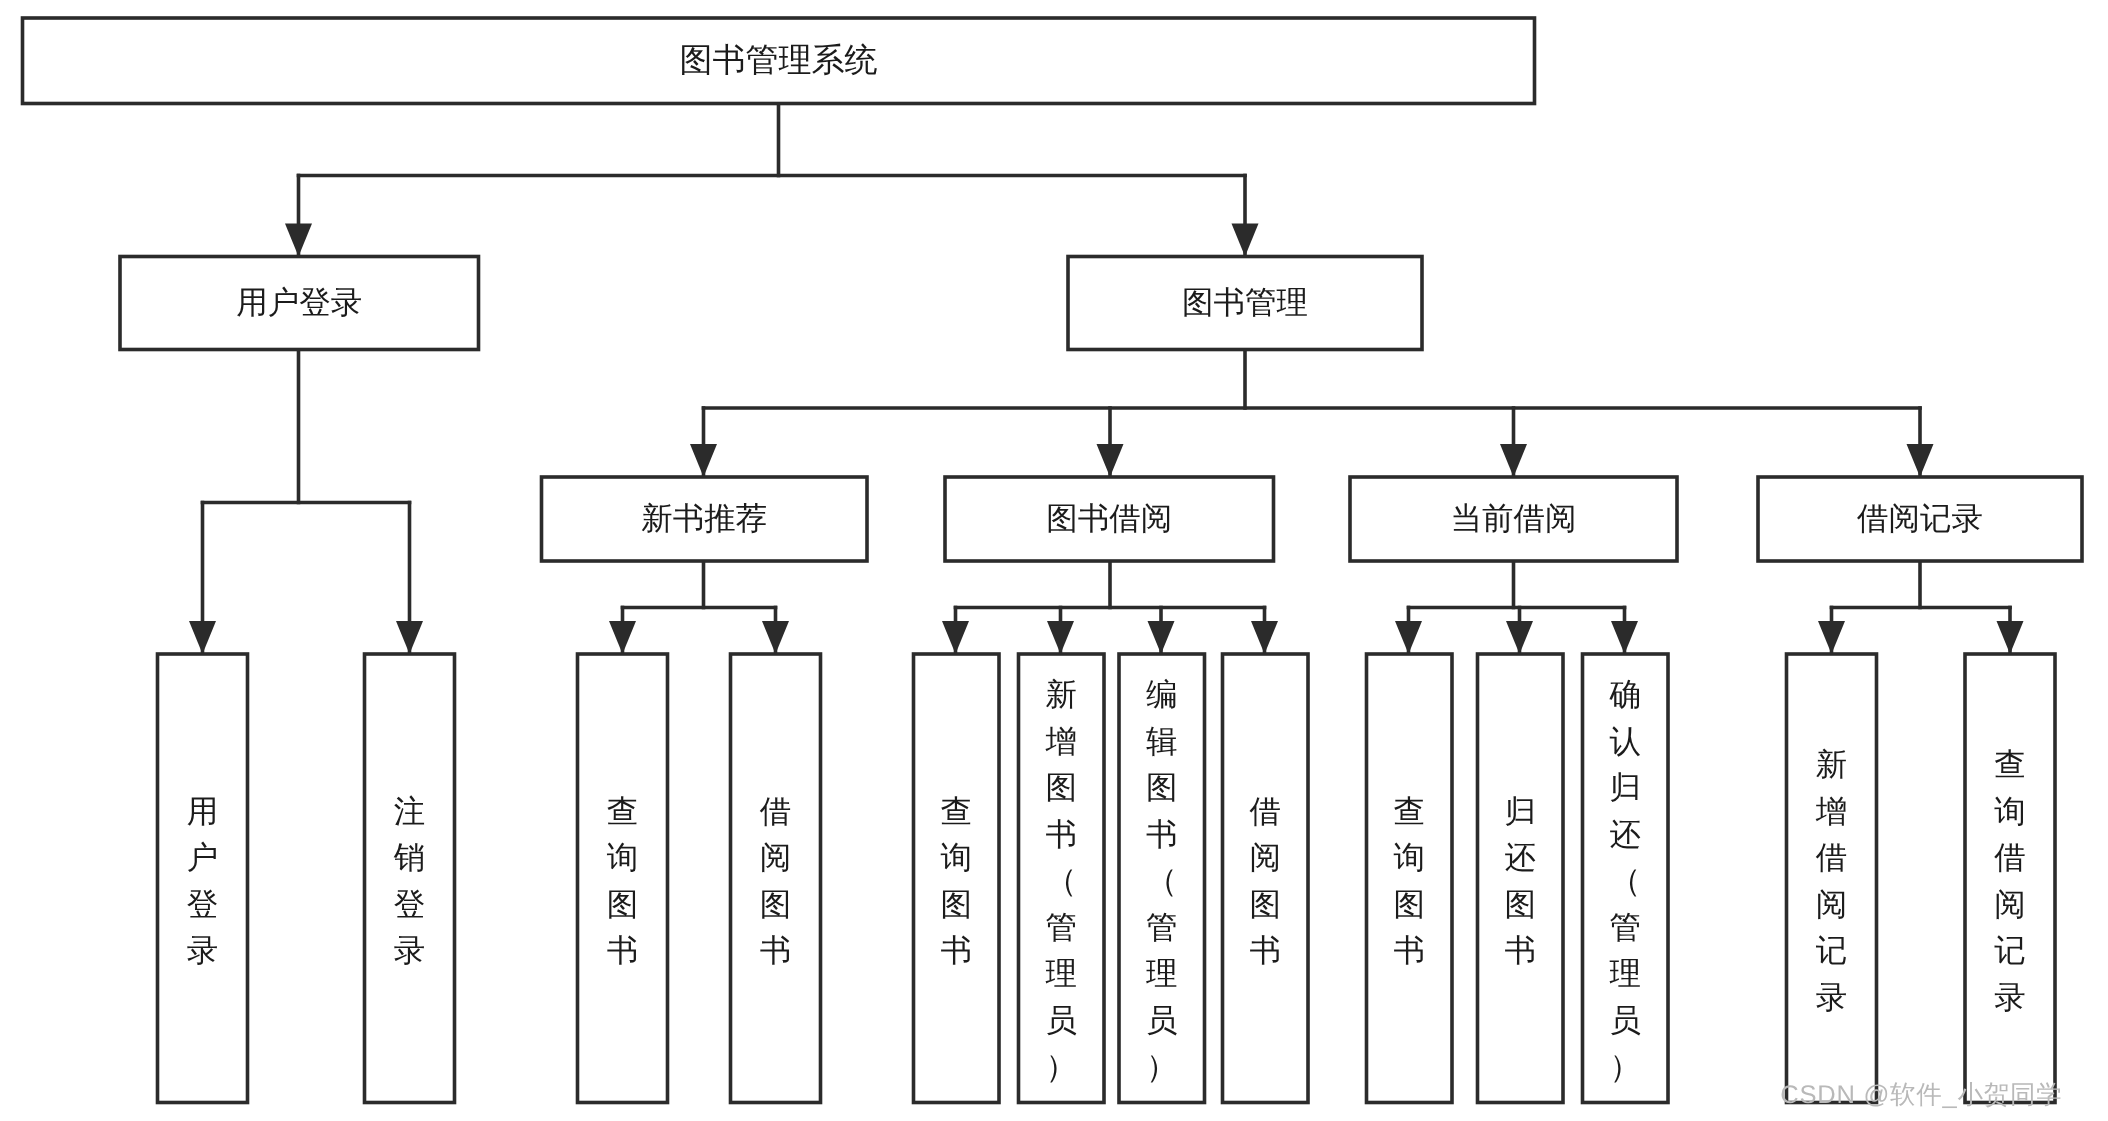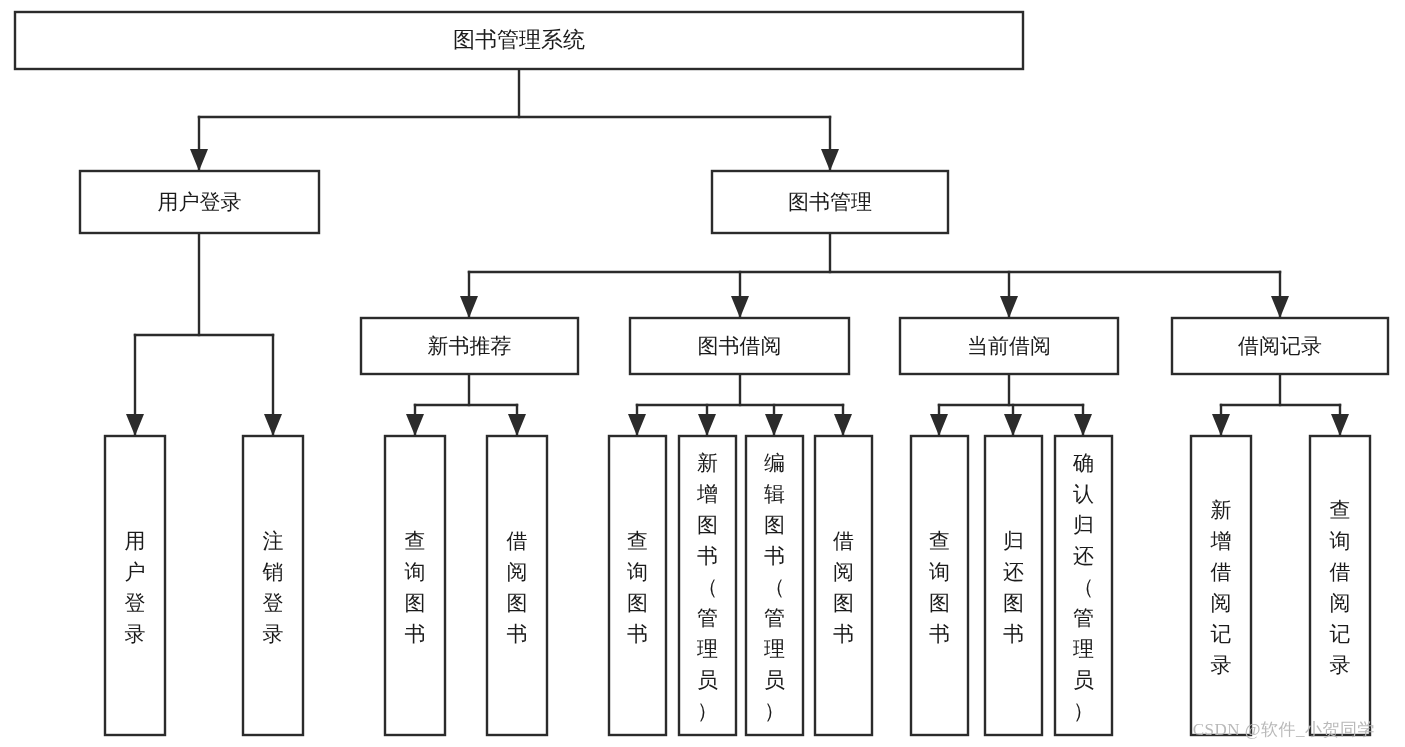--- a/index.html
+++ b/index.html
@@ -58,21 +58,21 @@
     font-family: "Liberation Sans", "DejaVu Sans", sans-serif;
     font-size: 21px;
     text-anchor: middle;
   }
   .watermark {
     position: absolute;
     right: 10px;
     bottom: 6px;
     color: #b9b9b9;
     font-size: 17px;
-    font-family: Liberation Serif, serif;
+    font-family: Liberation Sans, sans-serif;
     letter-spacing: 0.5px;
     white-space: nowrap;
     user-select: none;
   }
 </style>
 </head>
 <body>
 
 <div id="diagram-root">
   <svg id="tree-svg" viewBox="0 0 1405 747" xmlns="http://www.w3.org/2000/svg">

